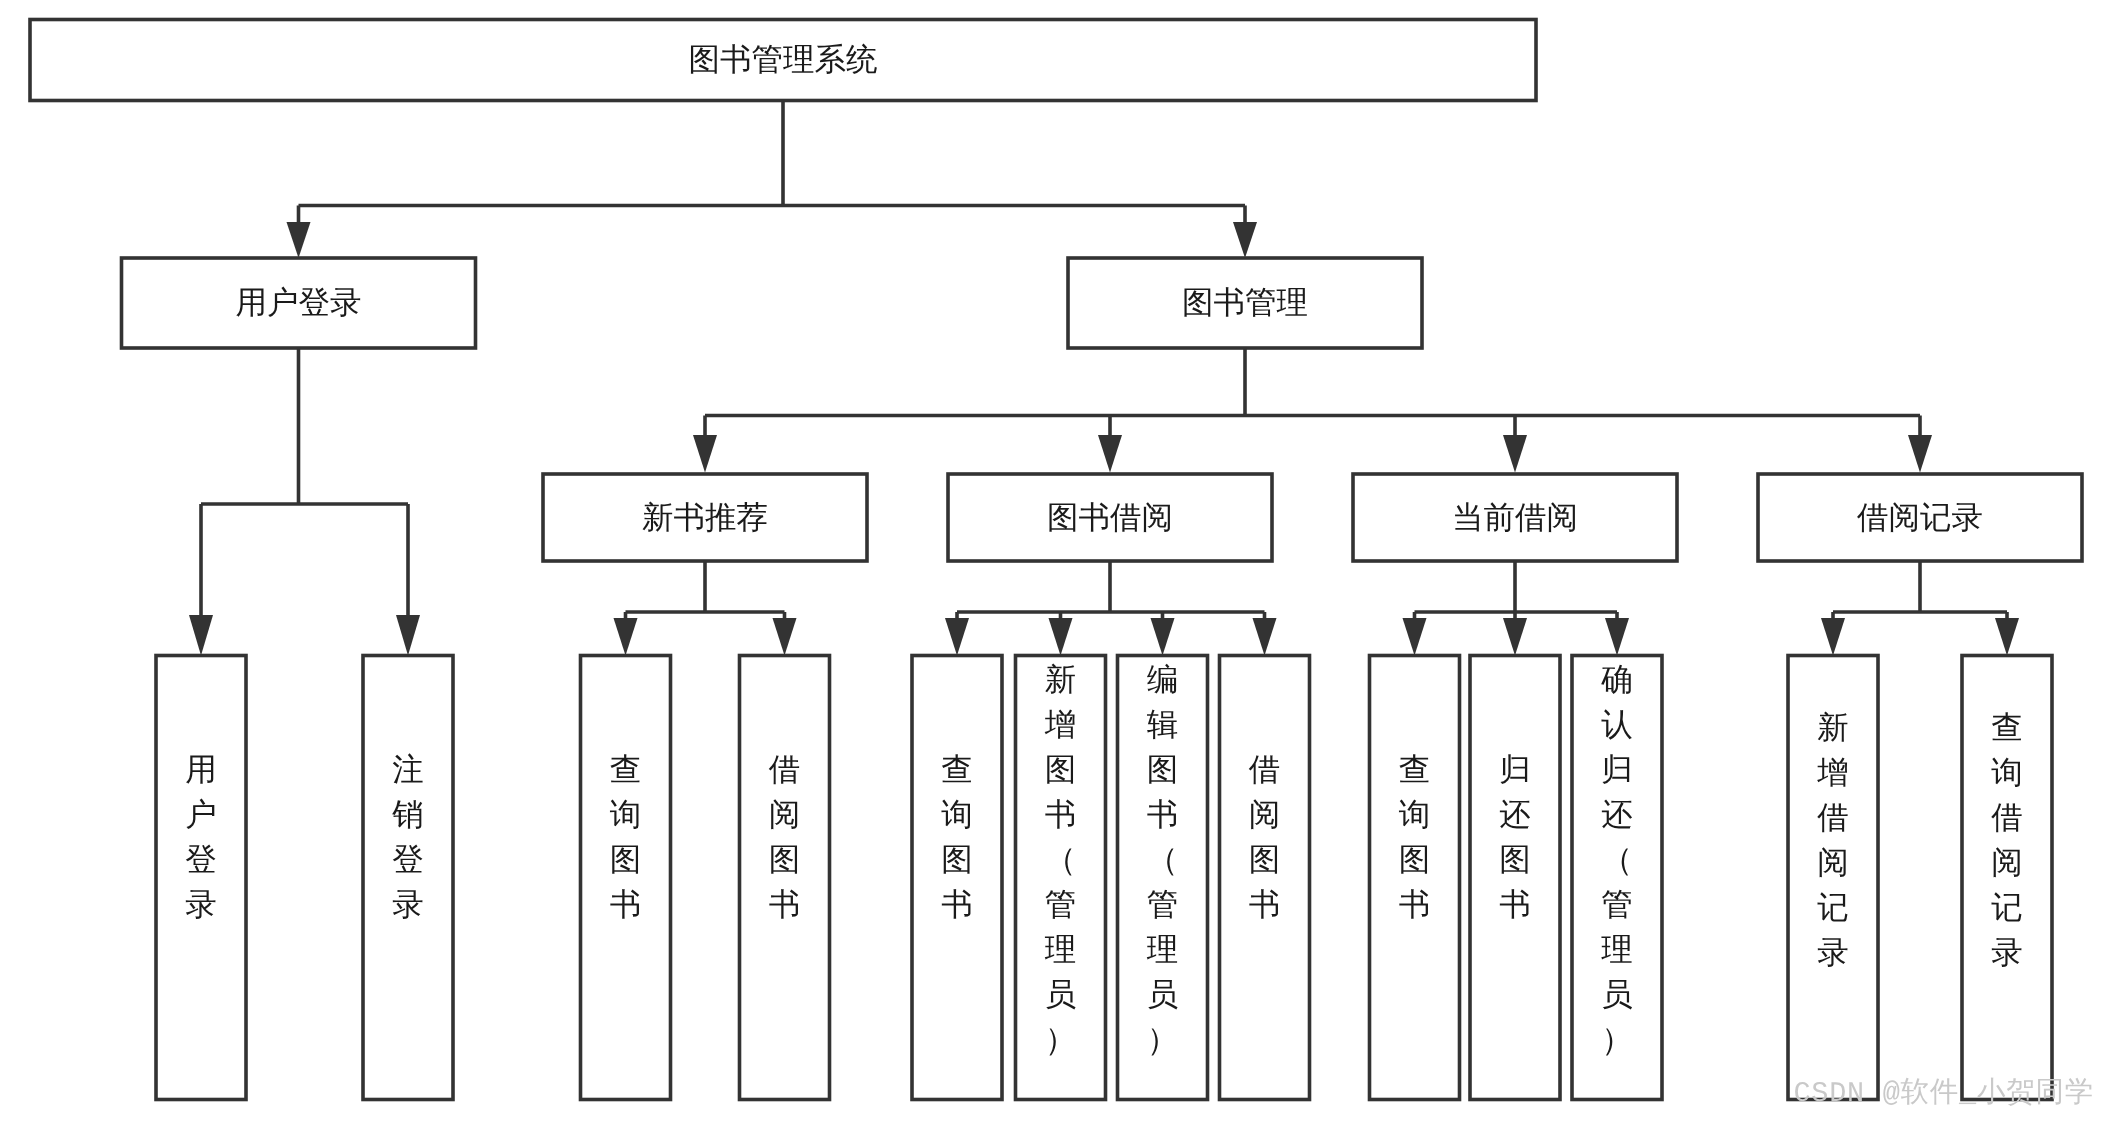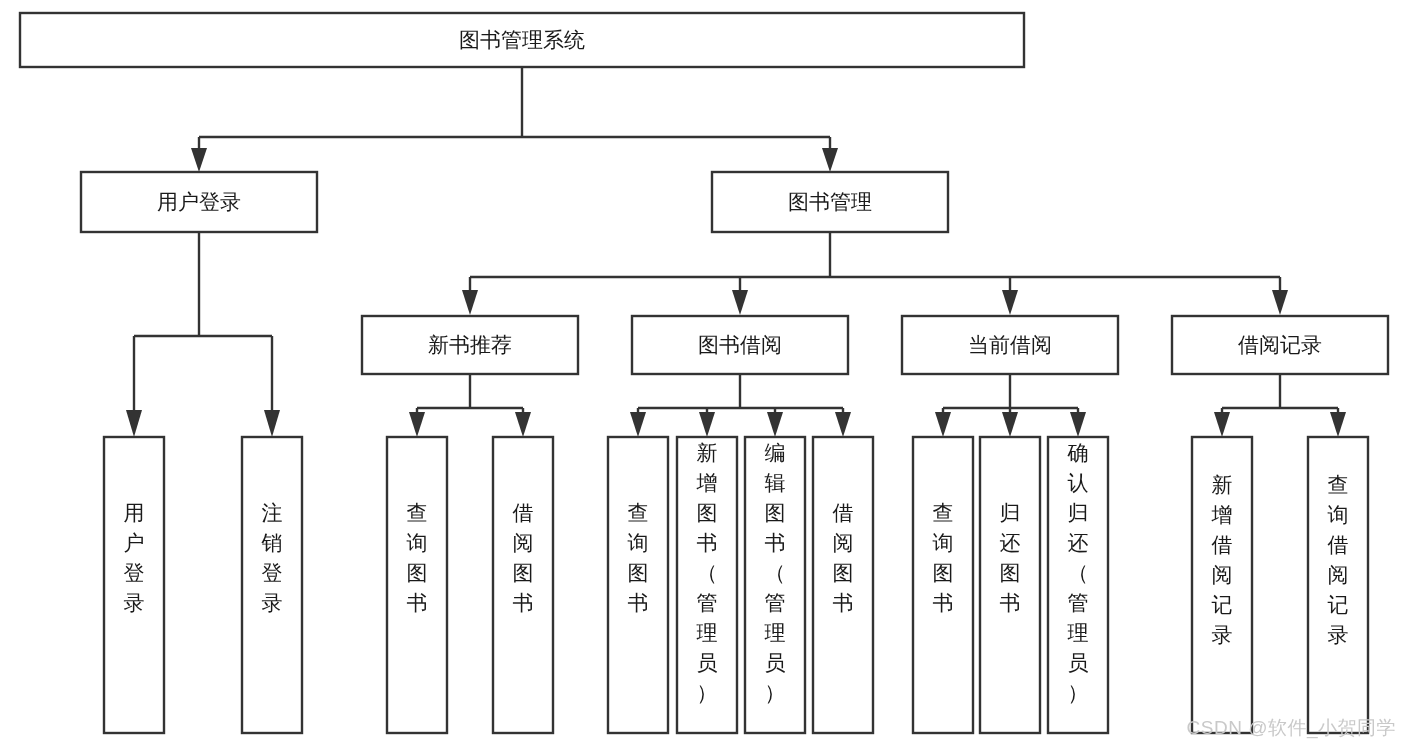--- a/index.html
+++ b/index.html
@@ -48,21 +48,21 @@
     fill: none;
   }
   .arrow-head {
     fill: #333333;
     stroke: none;
   }
   .watermark {
     position: absolute;
     right: 9px;
     bottom: 6px;
-    font-family: Liberation Sans, sans-serif;
+    font-family: Liberation Mono, monospace;
     font-size: 19px;
     color: #c9c9c9;
     white-space: nowrap;
     letter-spacing: 0.5px;
     pointer-events: none;
   }
 </style>
 </head>
 <body>
 

